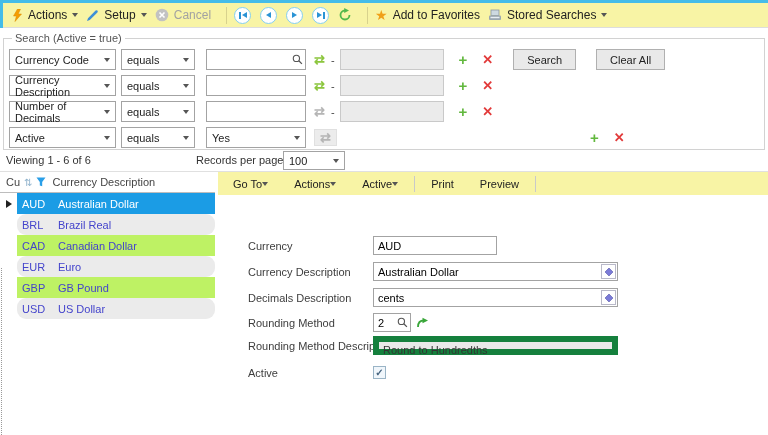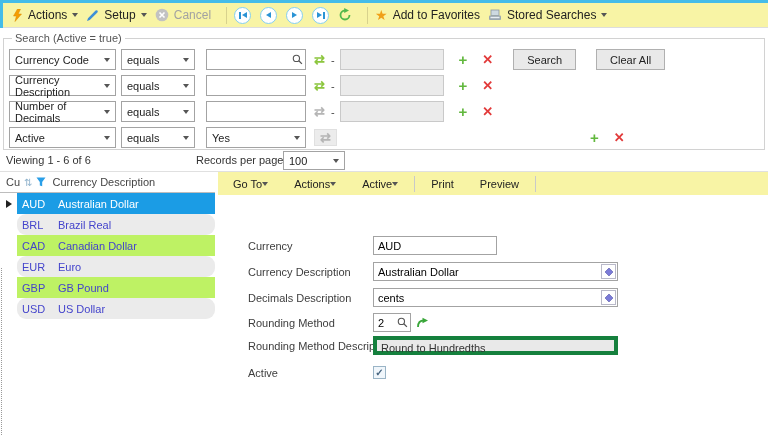--- a/index.html
+++ b/index.html
@@ -74,21 +74,21 @@
   .detail-menu { height:23px; background:#f8f4a5; display:flex; align-items:center; padding-left:2px; color:#222; }
   .menu-item { display:flex; align-items:center; padding:0 13px; height:100%; }
   .menu-sep { width:1px; height:16px; background:#c9c9c9; margin:0 3px; }
   .detail-form { position:relative; height:240px; }
   .form-row { position:absolute; left:30px; display:flex; align-items:center; height:21px; }
   .form-label { width:125px; color:#3d3d3d; white-space:nowrap; flex-shrink:0; }
   .f-input { border:1px solid #a3a3a3; height:19px; font:inherit; padding:0 4px; background:#fff; }
   .iw { position:relative; }
   .xlat-btn { position:absolute; right:2px; top:2px; width:15px; height:15px; border:1px solid #b9b9c9;
     background:#fff; display:flex; align-items:center; justify-content:center; }
-  .ro-input { width:245px; height:19px; background:#e9e9e9; border:4px solid #15803d; padding:0 4px; line-height:17px; color:#333; }
+  .ro-input { width:245px; height:19px; background:#e9e9e9; border:6px solid #15803d; padding:0 4px; line-height:17px; color:#333; }
   .rm-wrap { position:relative; width:38px; }
   .rm-wrap .f-input { width:38px; padding-right:14px; }
   .rm-arrow { margin-left:5px; display:flex; align-items:center; }
   .checkbox { width:13px; height:13px; border:1px solid #9ab4c6; background:#f0f6fb; color:#44637e;
     font-size:10px; font-weight:bold; display:flex; align-items:center; justify-content:center; line-height:1; }
 
   .splitter { position:absolute; left:1px; top:268px; height:167px; width:0; border-left:1px dotted #999; }
 </style>
 </head>
 <body>

